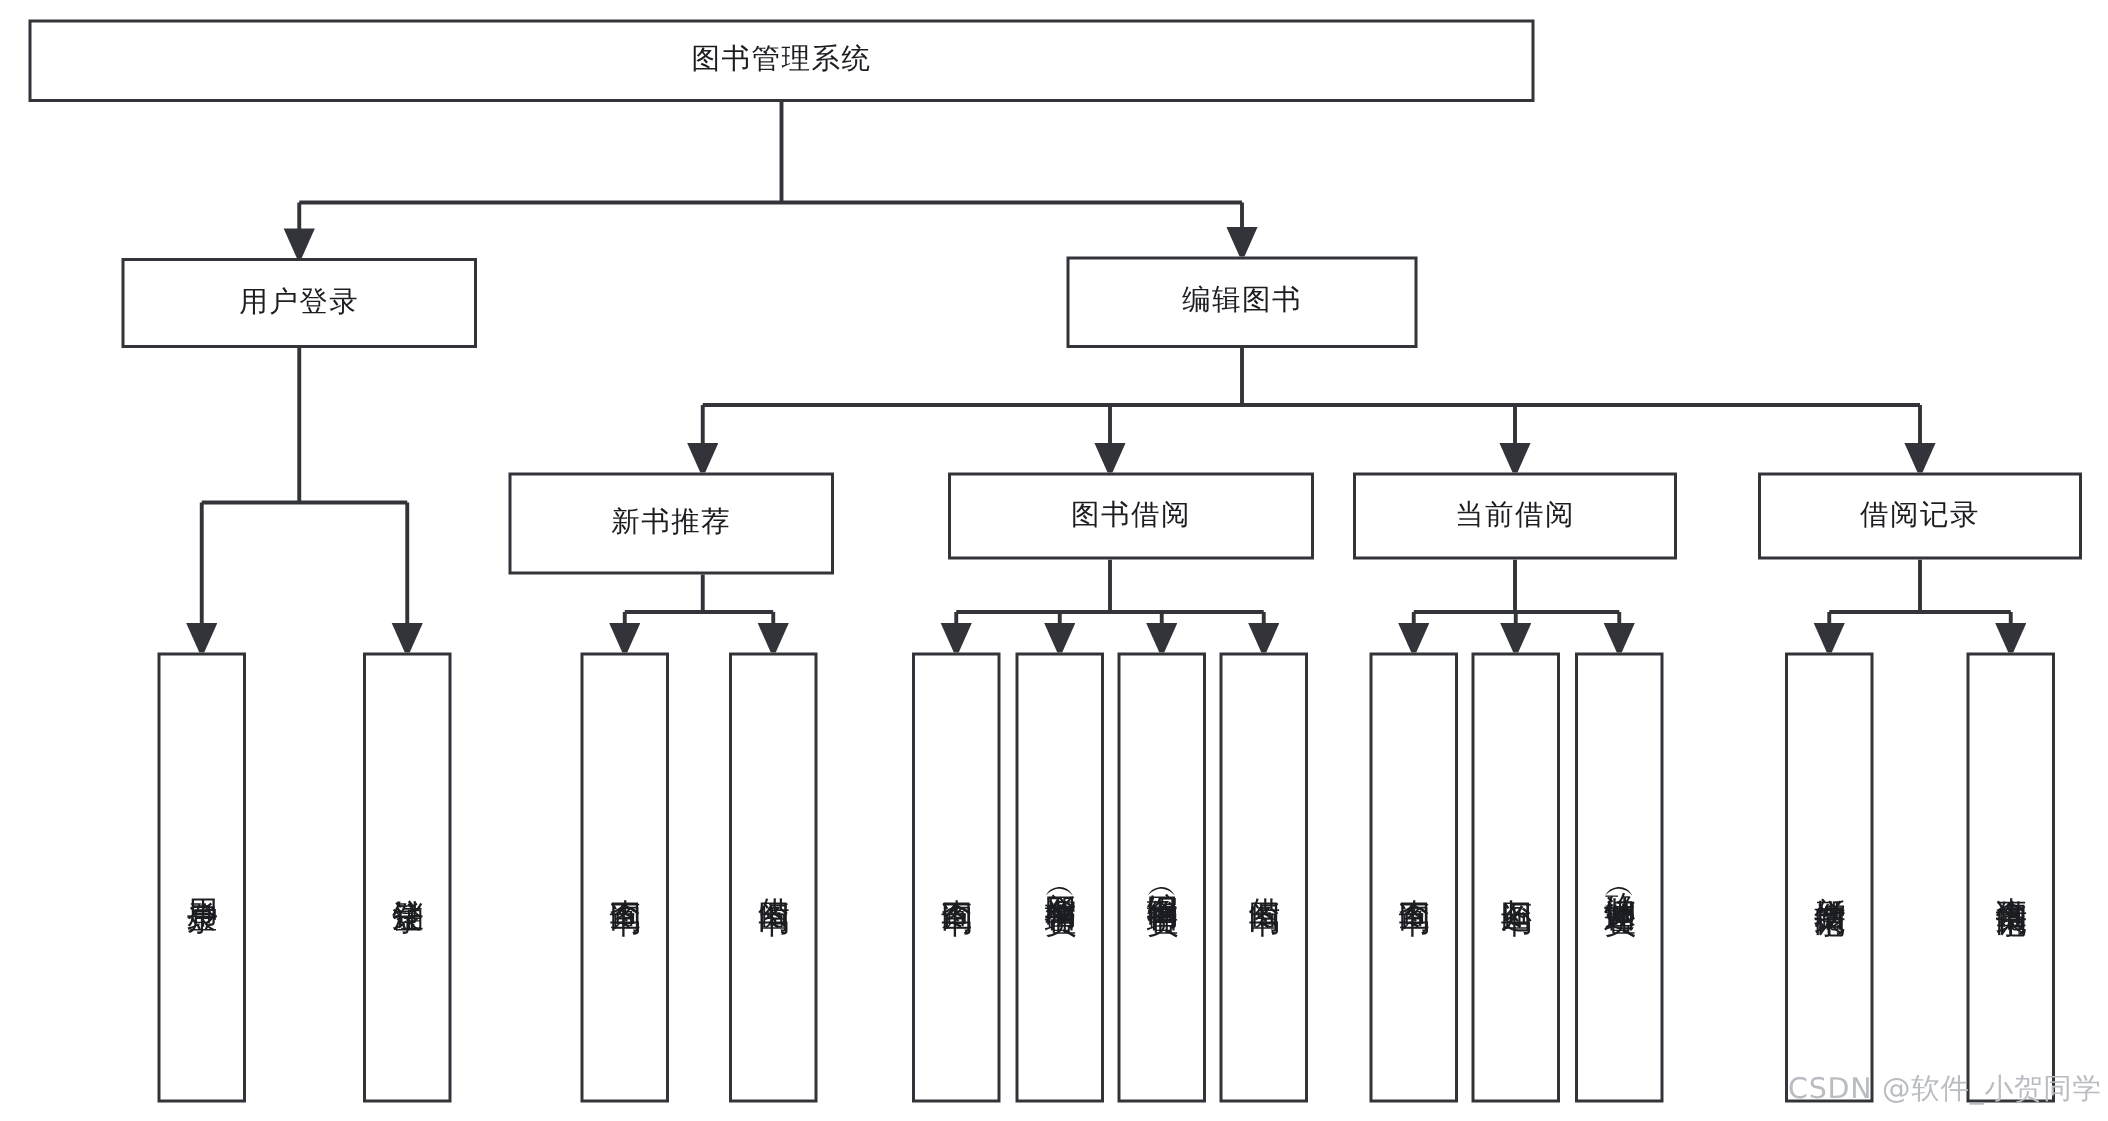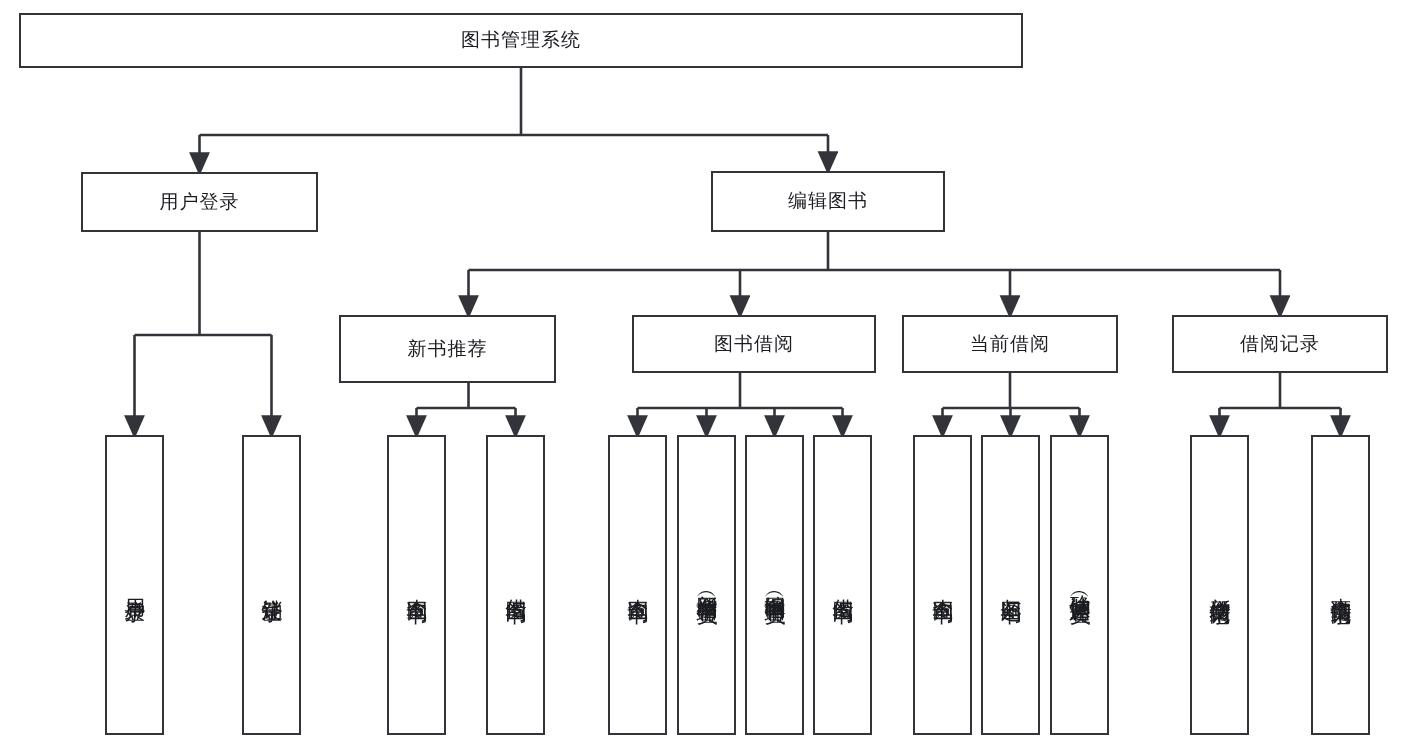--- a/index.html
+++ b/index.html
@@ -177,14 +177,15 @@
         <span class="label">确认归还（管理员）</span>
       </div>
       <div class="node vert" style="left: 1190px; top: 435px; width: 59px; height: 300px;">
         <span class="label">新增借阅记录</span>
       </div>
       <div class="node vert" style="left: 1311px; top: 435px; width: 59px; height: 300px;">
         <span class="label">查询借阅记录</span>
       </div>
     </div>
 
+  <div class="watermark" style="left:1192px; top:713px;">CSDN @软件_小贺同学</div>
 
 </div>
 
 </body></html>

